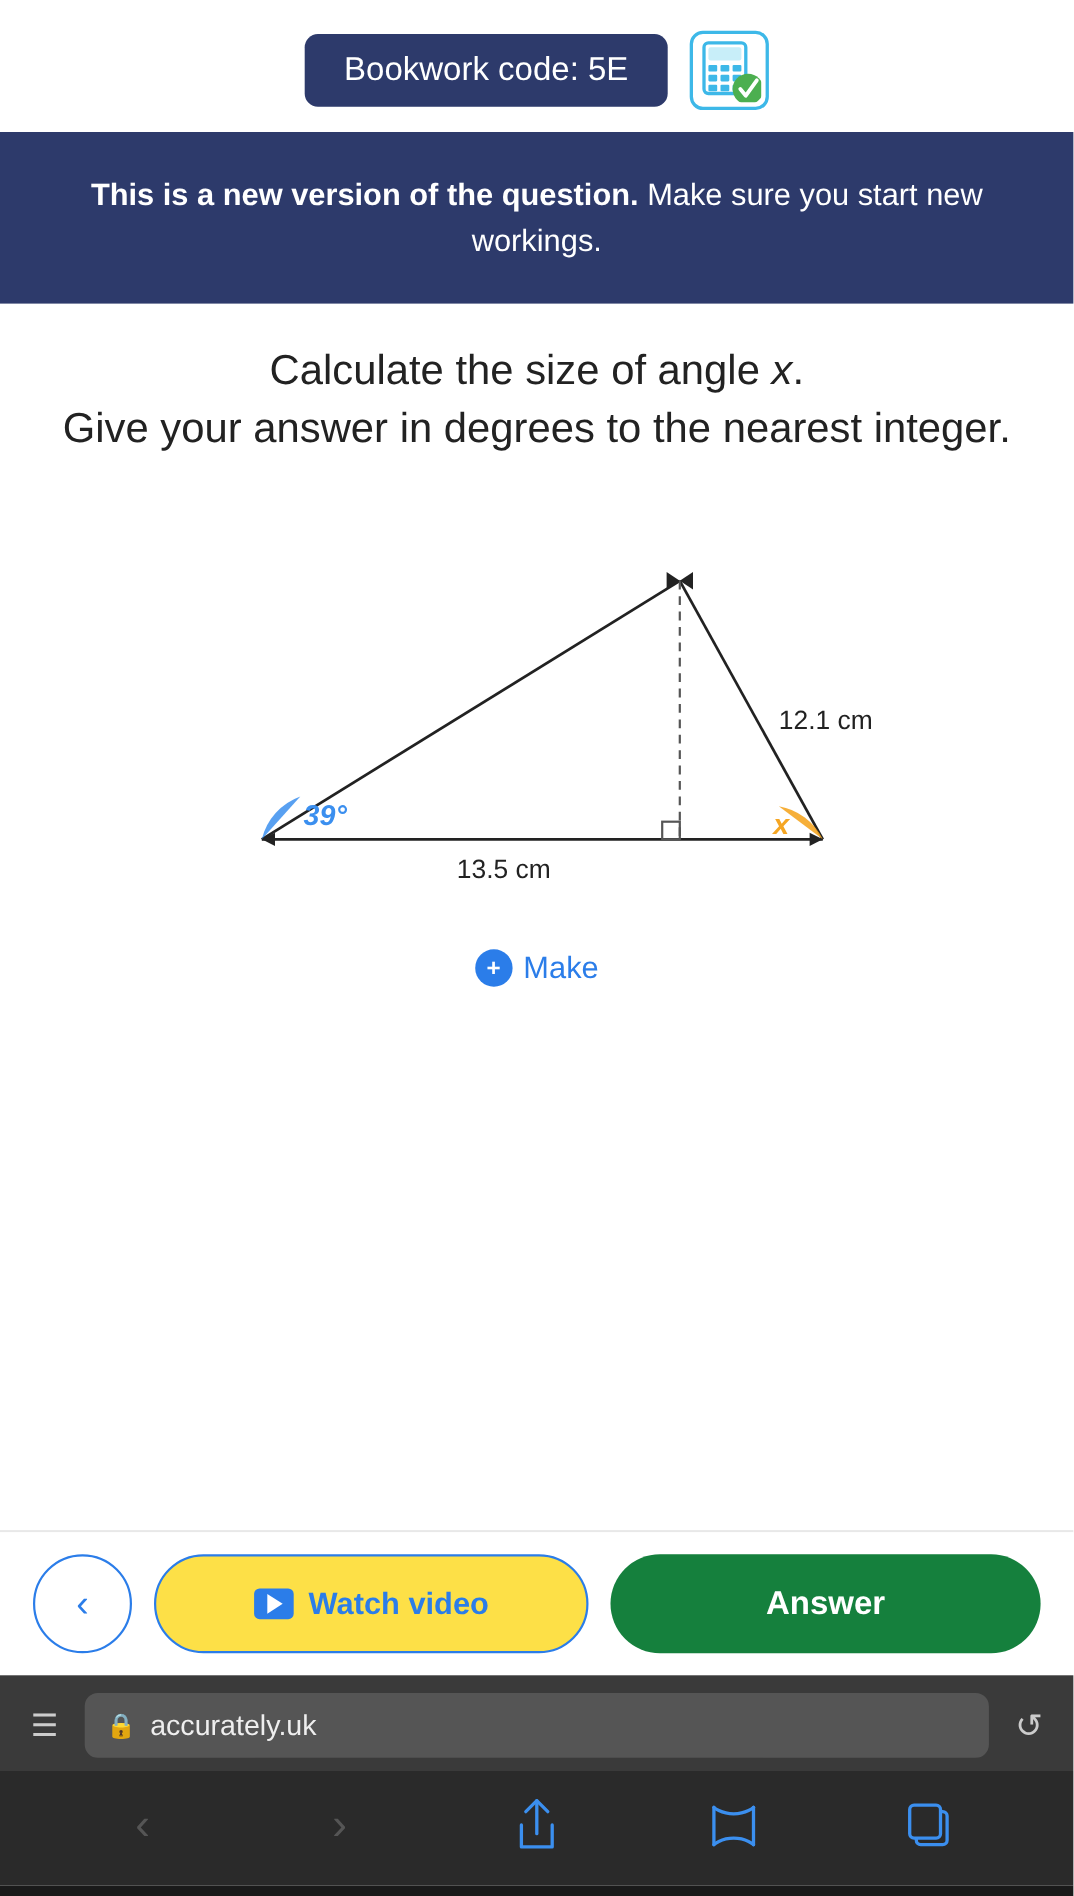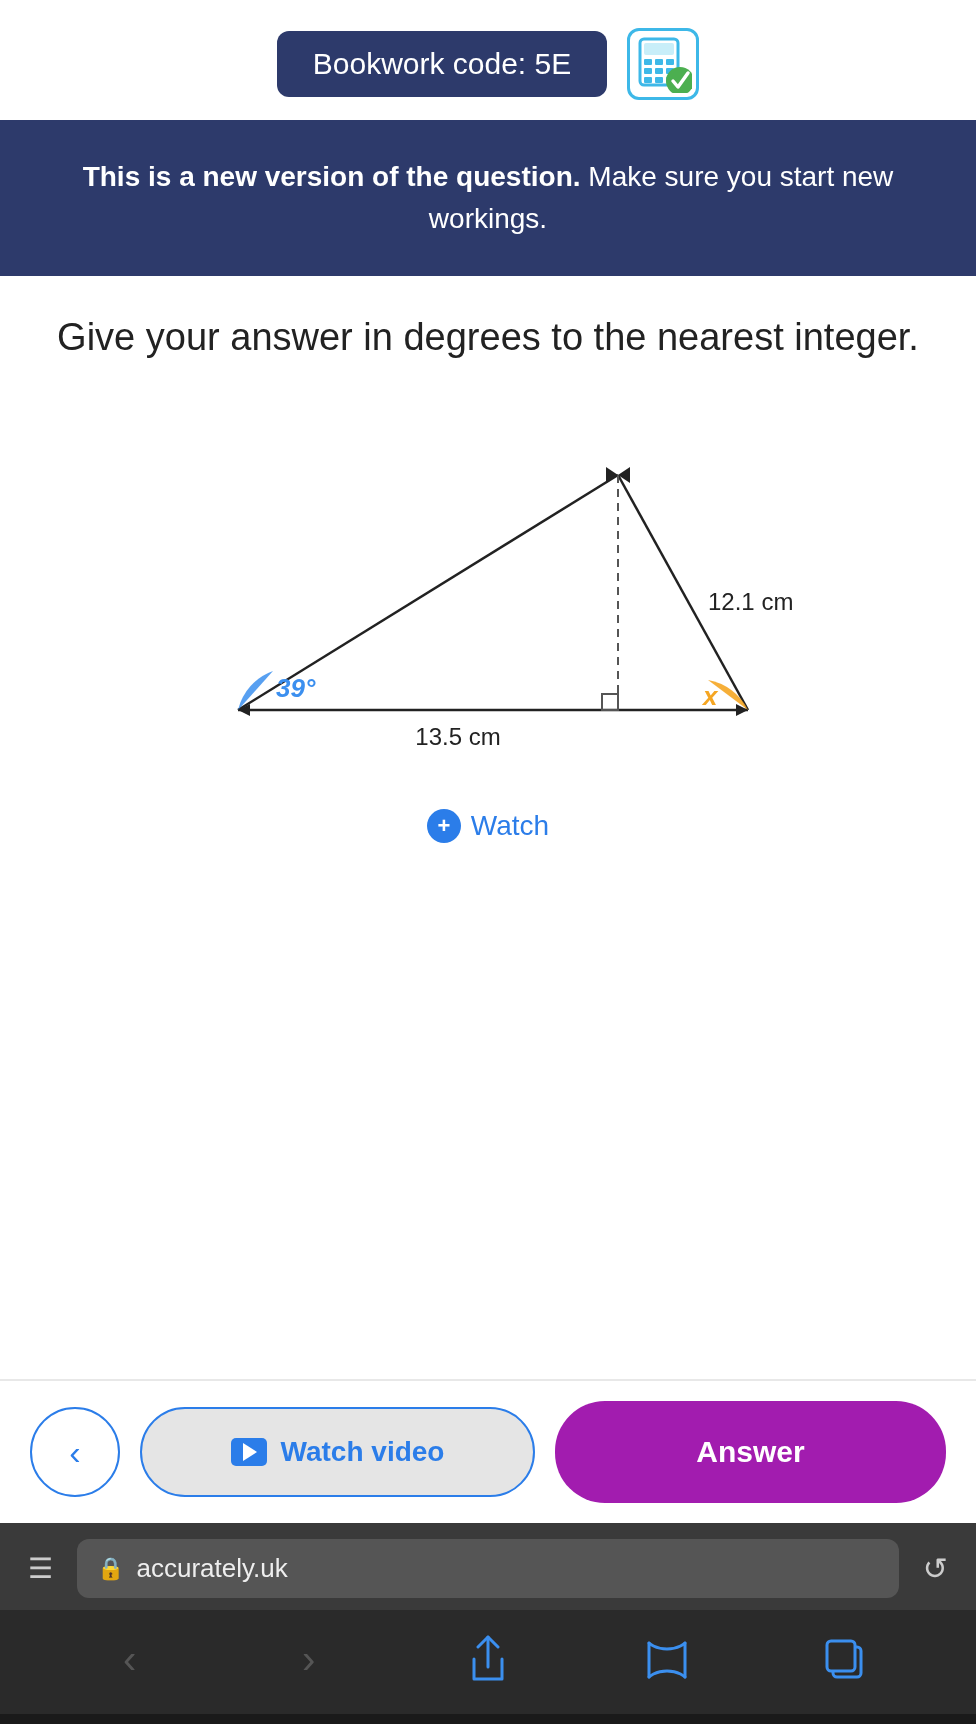--- a/index.html
+++ b/index.html
@@ -165,21 +165,21 @@
       justify-content: center;
       cursor: pointer;
       flex-shrink: 0;
     }
 
     .watch-video-btn {
       flex: 1;
       height: 90px;
       border-radius: 50px;
       border: 2.5px solid #2b7de9;
-      background: #e5e5e5;
+      background: #fde047;
       color: #2b7de9;
       font-size: 28px;
       font-weight: 600;
       display: flex;
       align-items: center;
       justify-content: center;
       gap: 14px;
       cursor: pointer;
     }
 
@@ -197,24 +197,24 @@
     .video-icon::after {
       content: '';
       border-left: 14px solid #fff;
       border-top: 9px solid transparent;
       border-bottom: 9px solid transparent;
       margin-left: 3px;
     }
 
     .answer-btn {
       flex: 1;
-      height: 102px;
+      height: 90px;
       border-radius: 50px;
       border: none;
-      background: #a21caf;
+      background: #15803d;
       color: #fff;
       font-size: 30px;
       font-weight: 600;
       cursor: pointer;
     }
 
     
     .browser-bar {
       background: #3a3a3a;
       padding: 16px 20px 12px;
@@ -310,20 +310,23 @@
     </svg>
   </div>
 </div>
 
 <div class="banner">
   <strong>This is a new version of the question.</strong><span> Make sure you start new workings.</span>
 </div>
 
 <div class="main-content">
 
+  <div class="question-text">
+    <span>Calculate the size of angle </span><em>x</em><span>.</span>
+  </div>
 
   <div class="sub-text">Give your answer in degrees to the nearest integer.</div>
 
   <div class="diagram-container">
     <div class="diagram-svg-wrap">
       <svg viewBox="0 0 620 340" xmlns="http://www.w3.org/2000/svg" width="620" height="340">
 
         <line x1="60" y1="295" x2="570" y2="295" stroke="#222" stroke-width="2.5"></line>
         <line x1="60" y1="295" x2="440" y2="60" stroke="#222" stroke-width="2.5"></line>
         <line x1="440" y1="60" x2="570" y2="295" stroke="#222" stroke-width="2.5"></line>
@@ -351,21 +354,21 @@
         <text x="280" y="330" font-size="24" fill="#222" text-anchor="middle">13.5 cm</text>
 
         <polygon points="440,60 428,52 428,68" fill="#222"></polygon>
         <polygon points="440,60 452,52 452,68" fill="#222"></polygon>
       </svg>
     </div>
   </div>
 
   <button class="zoom-btn">
     <div class="zoom-icon">+</div>
-    <span>Watch</span>
+    <span>Make</span>
   </button>
 
 </div>
 
 <div class="divider"></div>
 
 <div class="bottom-bar">
   <button class="back-btn">‹</button>
   <button class="watch-video-btn">
     <div class="video-icon"></div>

